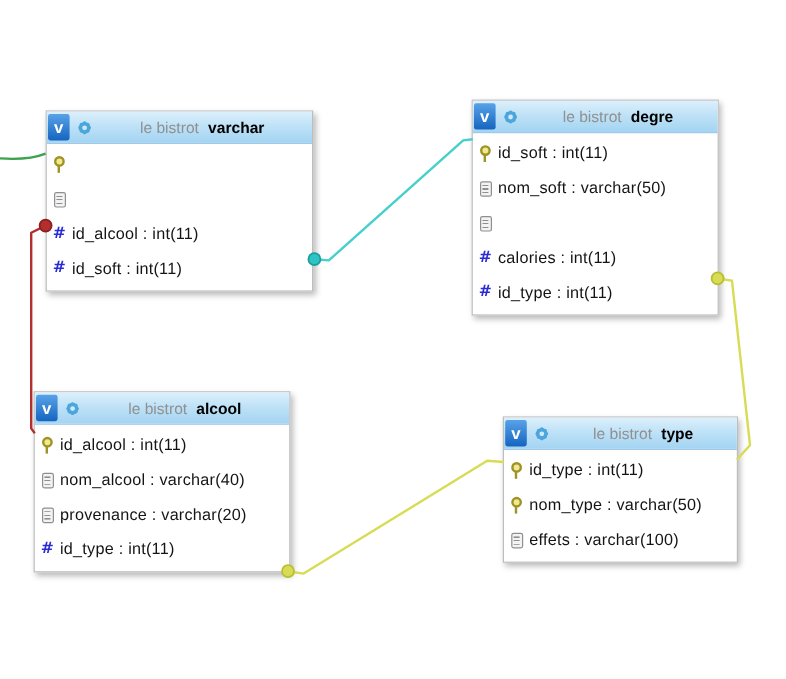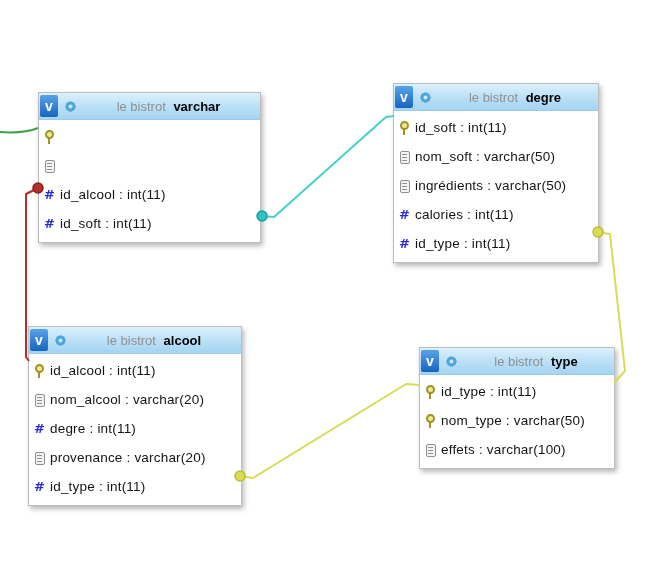--- a/index.html
+++ b/index.html
@@ -133,21 +133,20 @@
       <div class="field">
         <span class="fi" data-icon="key"></span>
         <span class="field-label">id_soft : int(11)</span>
       </div>
       <div class="field">
         <span class="fi" data-icon="text"></span>
         <span class="field-label">nom_soft : varchar(50)</span>
       </div>
       <div class="field">
         <span class="fi" data-icon="text"></span>
-        <span class="field-label">ingrédients : varchar(50)</span>
       </div>
       <div class="field">
         <span class="fi" data-icon="numeric"></span>
         <span class="field-label">calories : int(11)</span>
       </div>
       <div class="field">
         <span class="fi" data-icon="numeric"></span>
         <span class="field-label">id_type : int(11)</span>
       </div>
     </div>
@@ -168,25 +167,21 @@
         <span class="t-name">alcool</span>
       </span>
     </div>
     <div class="t-fields">
       <div class="field">
         <span class="fi" data-icon="key"></span>
         <span class="field-label">id_alcool : int(11)</span>
       </div>
       <div class="field">
         <span class="fi" data-icon="text"></span>
-        <span class="field-label">nom_alcool : varchar(20)</span>
-      </div>
-      <div class="field">
-        <span class="fi" data-icon="numeric"></span>
-        <span class="field-label">degre : int(11)</span>
+        <span class="field-label">nom_alcool : varchar(40)</span>
       </div>
       <div class="field">
         <span class="fi" data-icon="text"></span>
         <span class="field-label">provenance : varchar(20)</span>
       </div>
       <div class="field">
         <span class="fi" data-icon="numeric"></span>
         <span class="field-label">id_type : int(11)</span>
       </div>
     </div>

